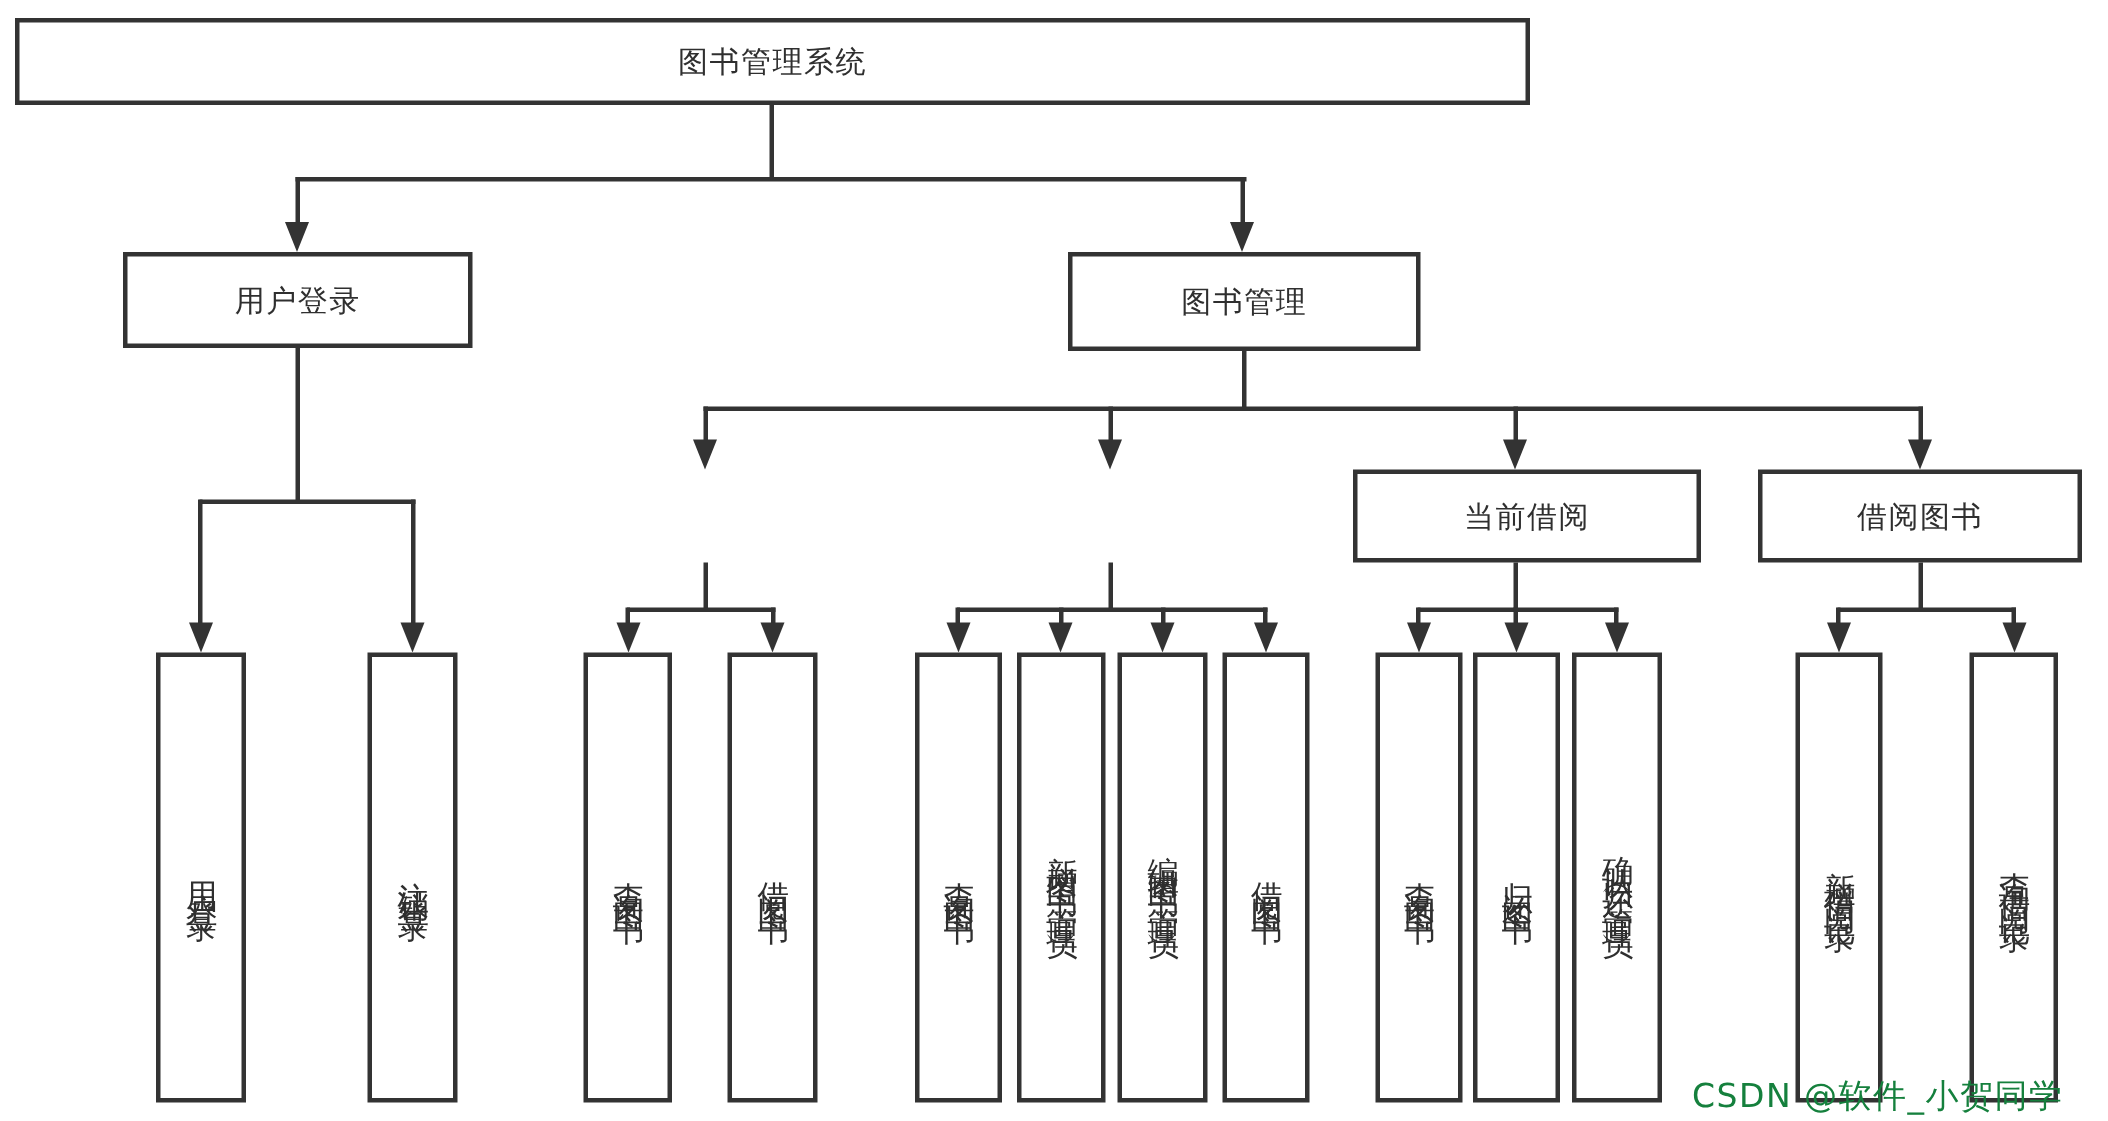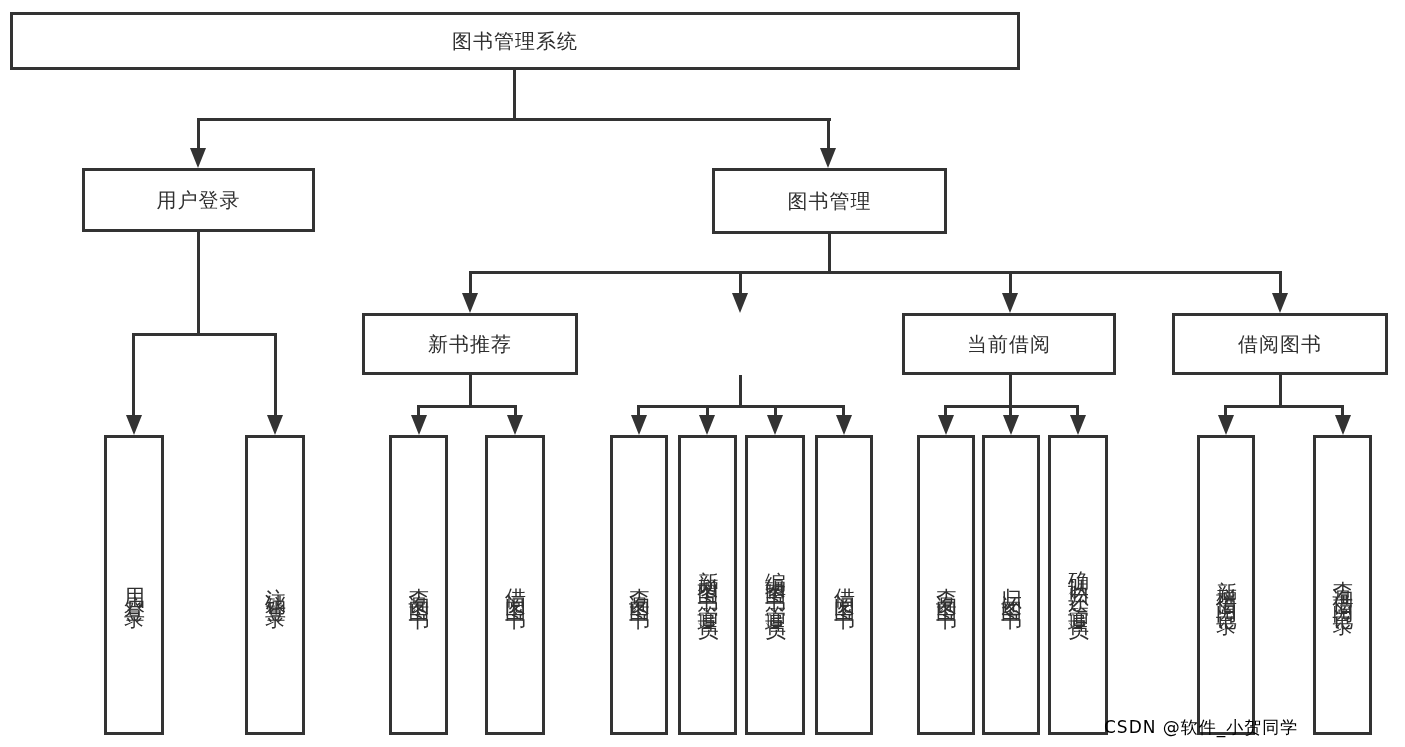--- a/index.html
+++ b/index.html
@@ -33,24 +33,24 @@
   .line { position: absolute; background: #333333; }
   .arrow {
     position: absolute;
     width: 0; height: 0;
     border-left: 8px solid transparent;
     border-right: 8px solid transparent;
     border-top: 20px solid #333333;
   }
   .watermark {
     position: absolute;
-    left: 1104px;
+    left: 1128px;
     top: 716px;
-    font-size: 17px;
-    color: #000000;
+    font-size: 22px;
+    color: #15803d;
     letter-spacing: 1px;
     white-space: nowrap;
     z-index: 5;
   }
 </style>
 </head>
 <body>
 
 <div class="canvas">
 
@@ -83,24 +83,21 @@
   <div class="line" style="left:469px; top:271px; width:813px; height:3px;"></div>
   <div class="line" style="left:469px; top:271px; width:3px; height:25px;"></div>
   <div class="arrow" style="left:462px; top:293px;"></div>
   <div class="line" style="left:739px; top:271px; width:3px; height:25px;"></div>
   <div class="arrow" style="left:732px; top:293px;"></div>
   <div class="line" style="left:1009px; top:271px; width:3px; height:25px;"></div>
   <div class="arrow" style="left:1002px; top:293px;"></div>
   <div class="line" style="left:1279px; top:271px; width:3px; height:25px;"></div>
   <div class="arrow" style="left:1272px; top:293px;"></div>
 
-  <div class="box" style="left:362px; top:313px; width:216px; height:62px;">
-    <span class="hlabel">新书推荐</span>
-  </div>
-  <div class="box" style="left:902px; top:313px; width:214px; height:62px;">
+  <div class="box" style="left:902px; top:313px; width:232px; height:62px;">
     <span class="hlabel">当前借阅</span>
   </div>
   <div class="box" style="left:1172px; top:313px; width:216px; height:62px;">
     <span class="hlabel">借阅图书</span>
   </div>
 
   <div class="line" style="left:469px; top:375px; width:3px; height:32px;"></div>
   <div class="line" style="left:418px; top:405px; width:99px; height:3px;"></div>
   <div class="line" style="left:417px; top:405px; width:3px; height:12px;"></div>
   <div class="arrow" style="left:411px; top:415px;"></div>

